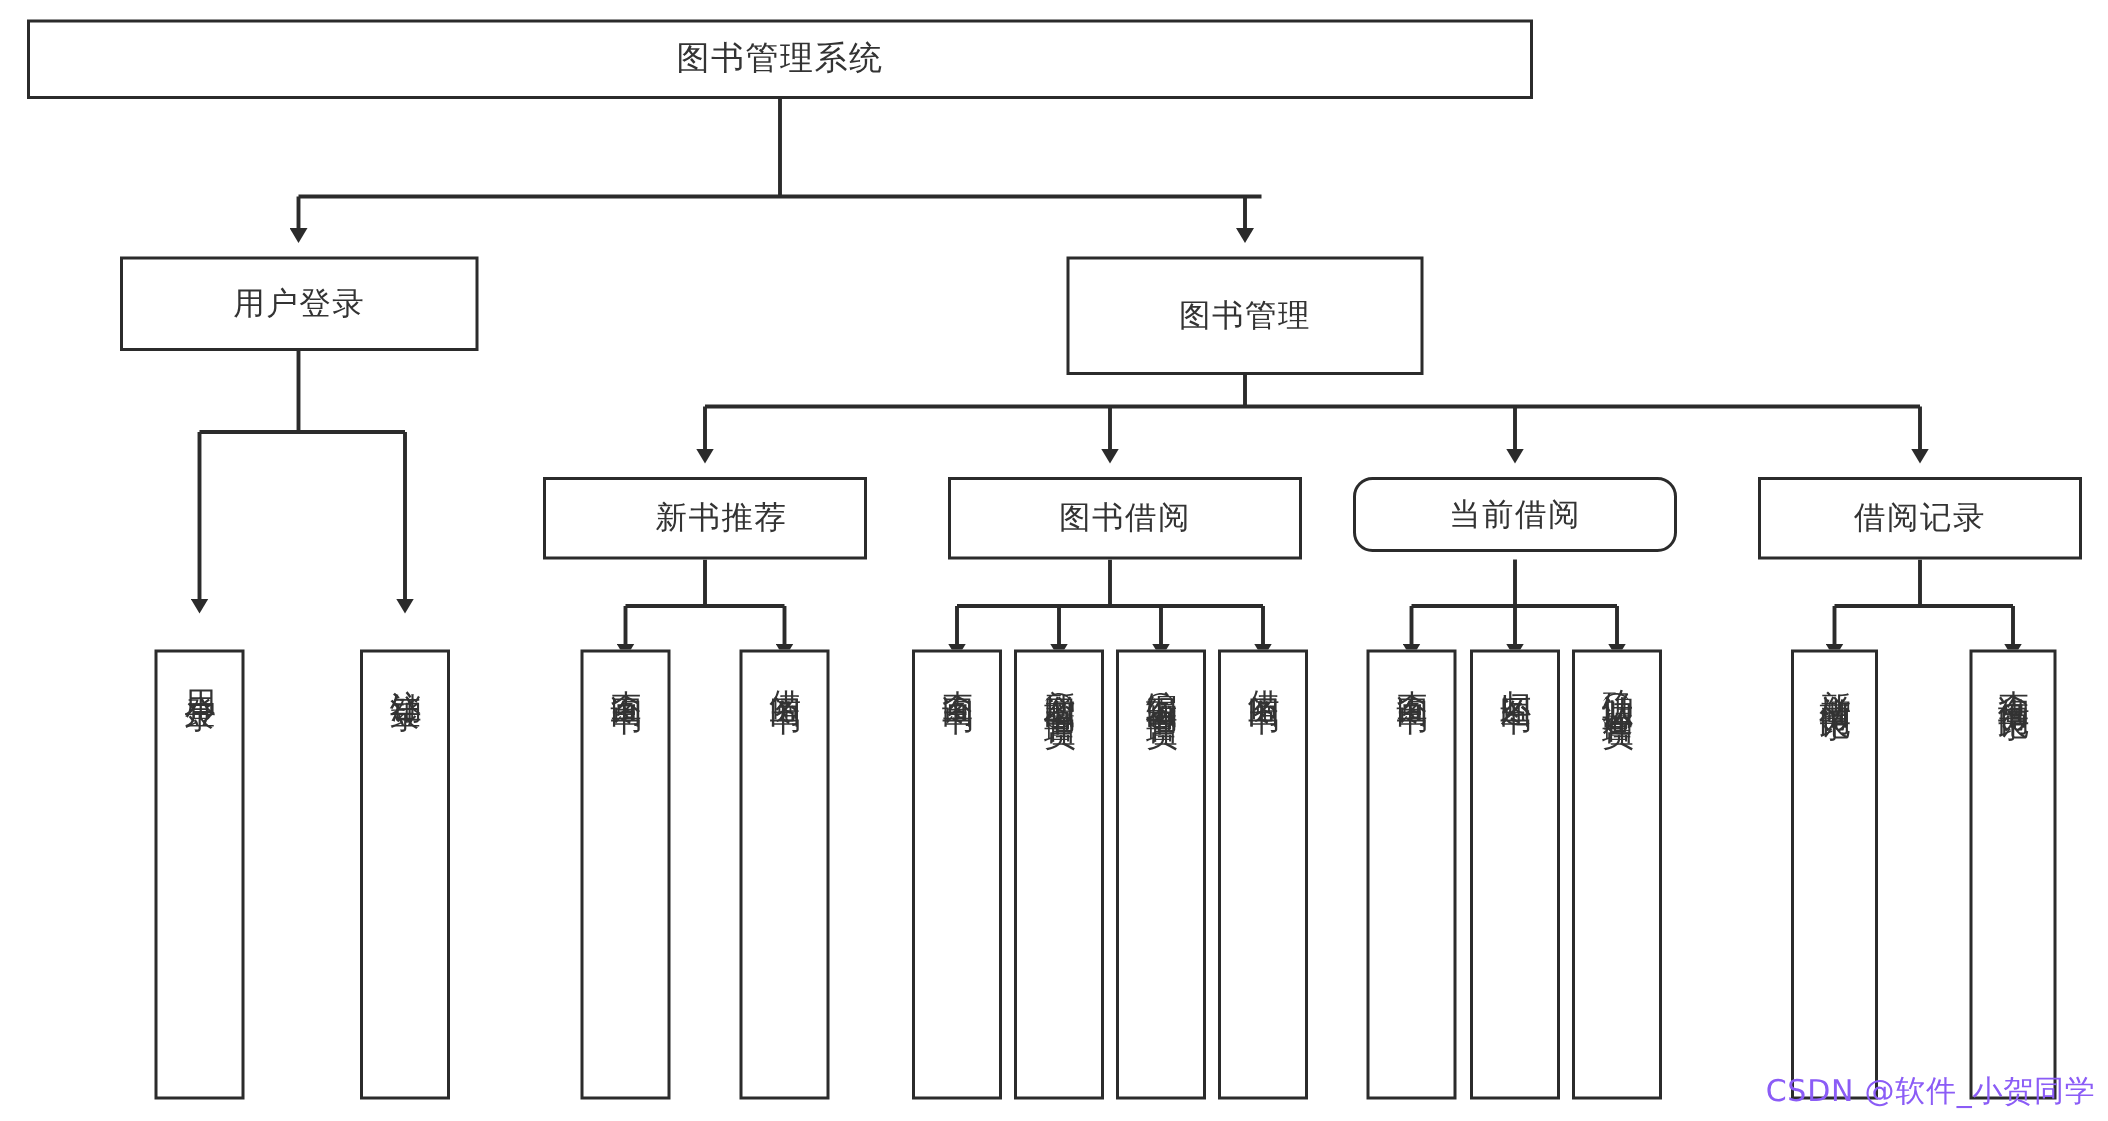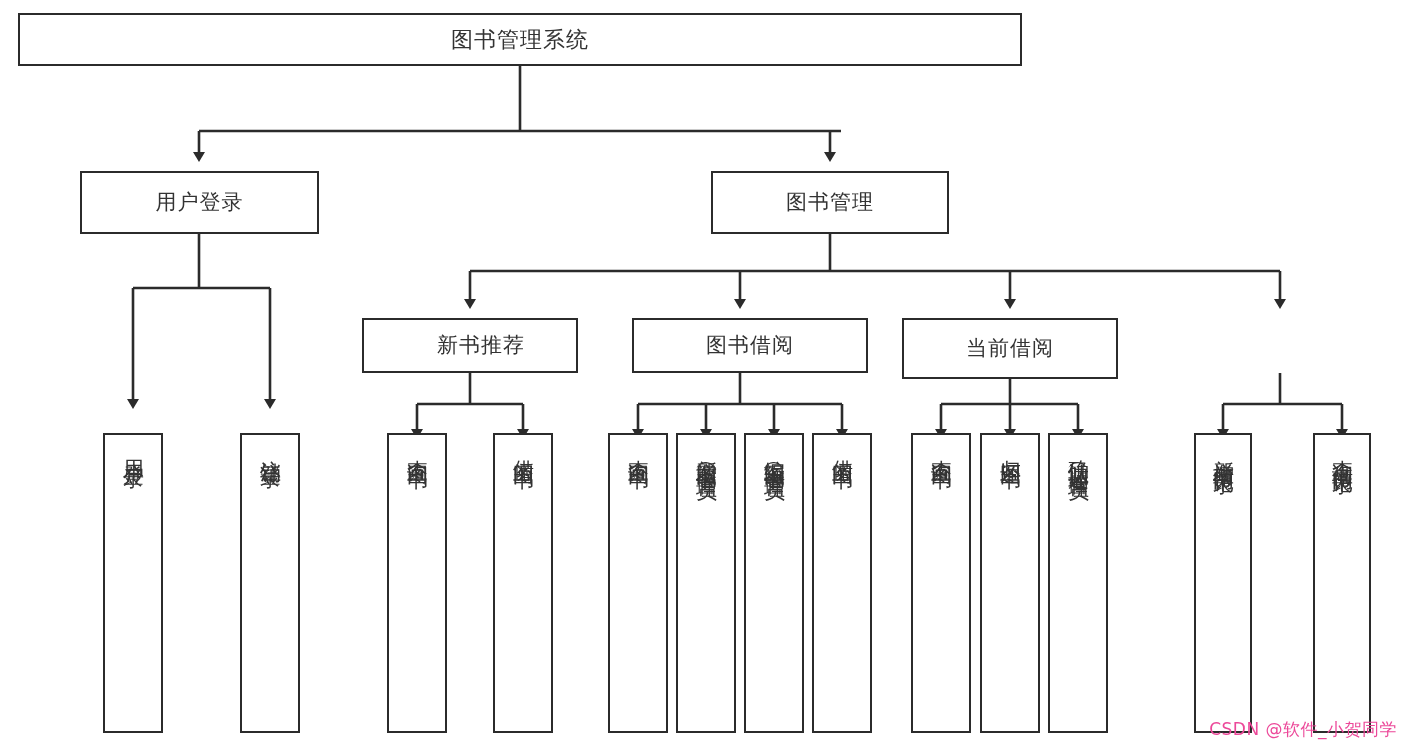--- a/index.html
+++ b/index.html
@@ -62,22 +62,22 @@
     text-orientation: upright;
     font-size: 21px;
     letter-spacing: 3px;
     line-height: 1;
     white-space: nowrap;
   }
   .watermark {
     position: absolute;
     right: 8px;
     bottom: 6px;
-    font-size: 17px;
-    color: #ec4899;
+    font-size: 20px;
+    color: #8b5cf6;
     letter-spacing: 0.5px;
     white-space: nowrap;
     font-family: "DejaVu Sans", "Liberation Sans", sans-serif;
   }
 </style>
 </head>
 <body>
 
 <div id="canvas">
 
@@ -132,32 +132,35 @@
     </g>
   </svg>
 
   <div class="node horiz root" style="left:18px; top:13px; width:1004px; height:53px;">
     <span class="node-label">图书管理系统</span>
   </div>
 
   <div class="node horiz" style="left:80px; top:171px; width:239px; height:63px;">
     <span class="node-label">用户登录</span>
   </div>
-  <div class="node horiz" style="left:711px; top:171px; width:238px; height:63px;">
+  <div class="node horiz" style="left:711px; top:171px; width:238px; height:79px;">
     <span class="node-label">图书管理</span>
   </div>
 
   <div class="node horiz" style="left:362px; top:318px; width:216px; height:55px;padding-left:22px;">
     <span class="node-label">新书推荐</span>
   </div>
   <div class="node horiz" style="left:632px; top:318px; width:236px; height:55px;">
     <span class="node-label">图书借阅</span>
   </div>
-  <div class="node horiz" style="left:902px; top:318px; width:216px; height:61px;">
+  <div class="node horiz" style="left:902px; top:318px; width:216px; height:50px;border-radius:13px;">
     <span class="node-label">当前借阅</span>
+  </div>
+  <div class="node horiz" style="left:1172px; top:318px; width:216px; height:55px;">
+    <span class="node-label">借阅记录</span>
   </div>
 
   <div class="node leaf" style="left:103px; top:433px; width:60px; height:300px;">
     <span class="node-label">用户登录</span>
   </div>
   <div class="node leaf" style="left:240px; top:433px; width:60px; height:300px;">
     <span class="node-label">注销登录</span>
   </div>
 
   <div class="node leaf" style="left:387px; top:433px; width:60px; height:300px;">

